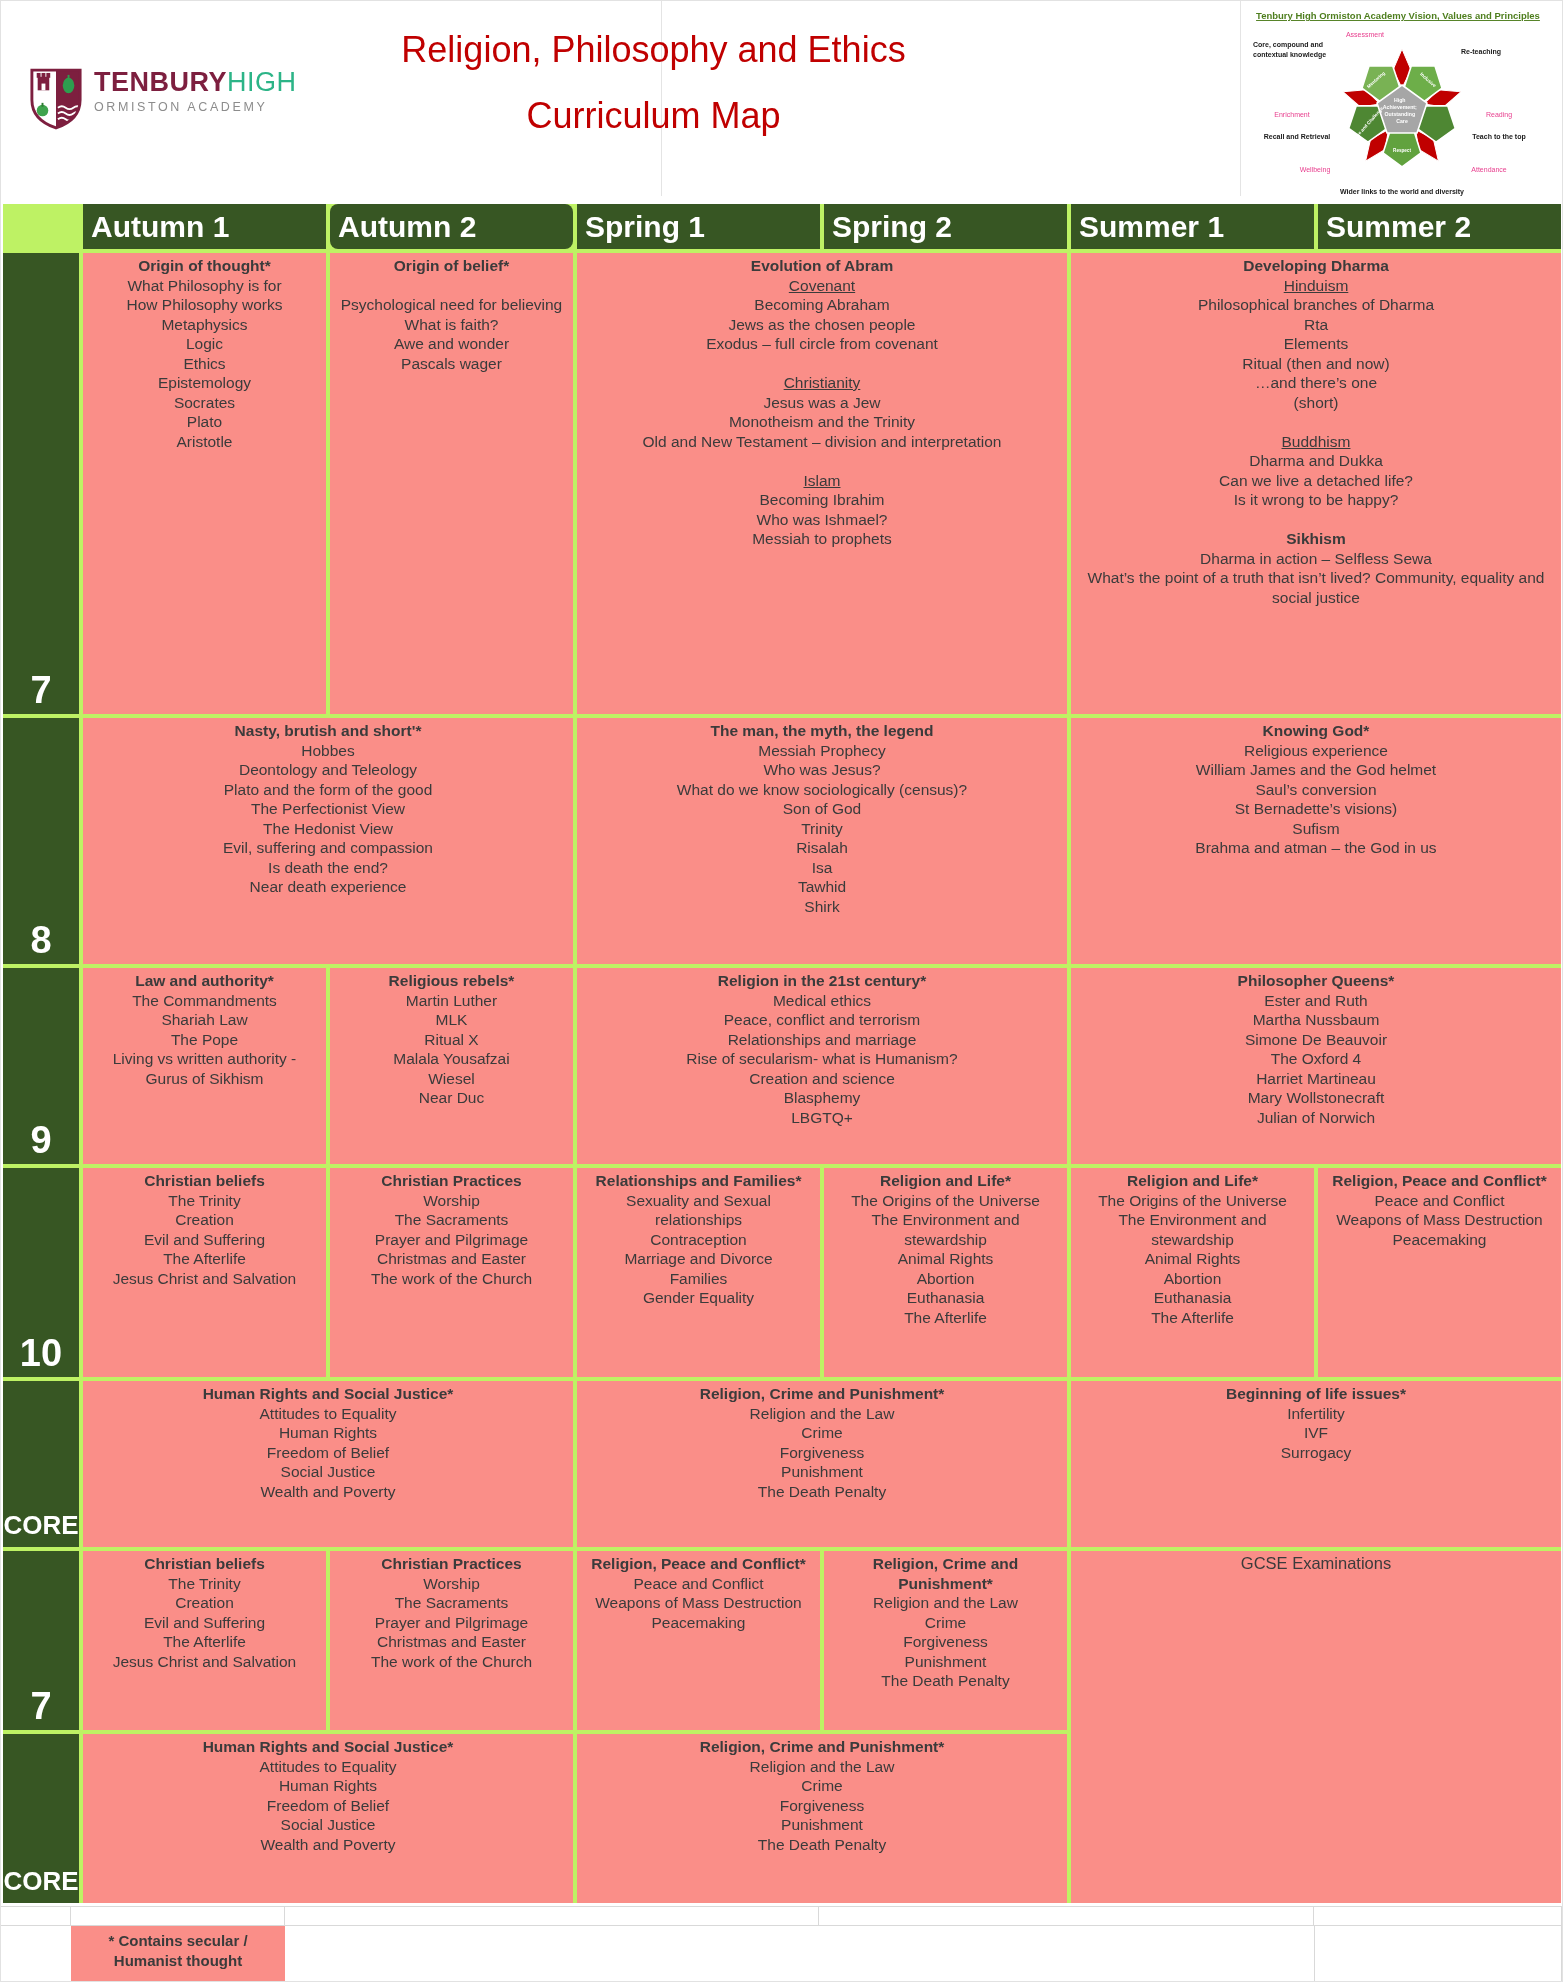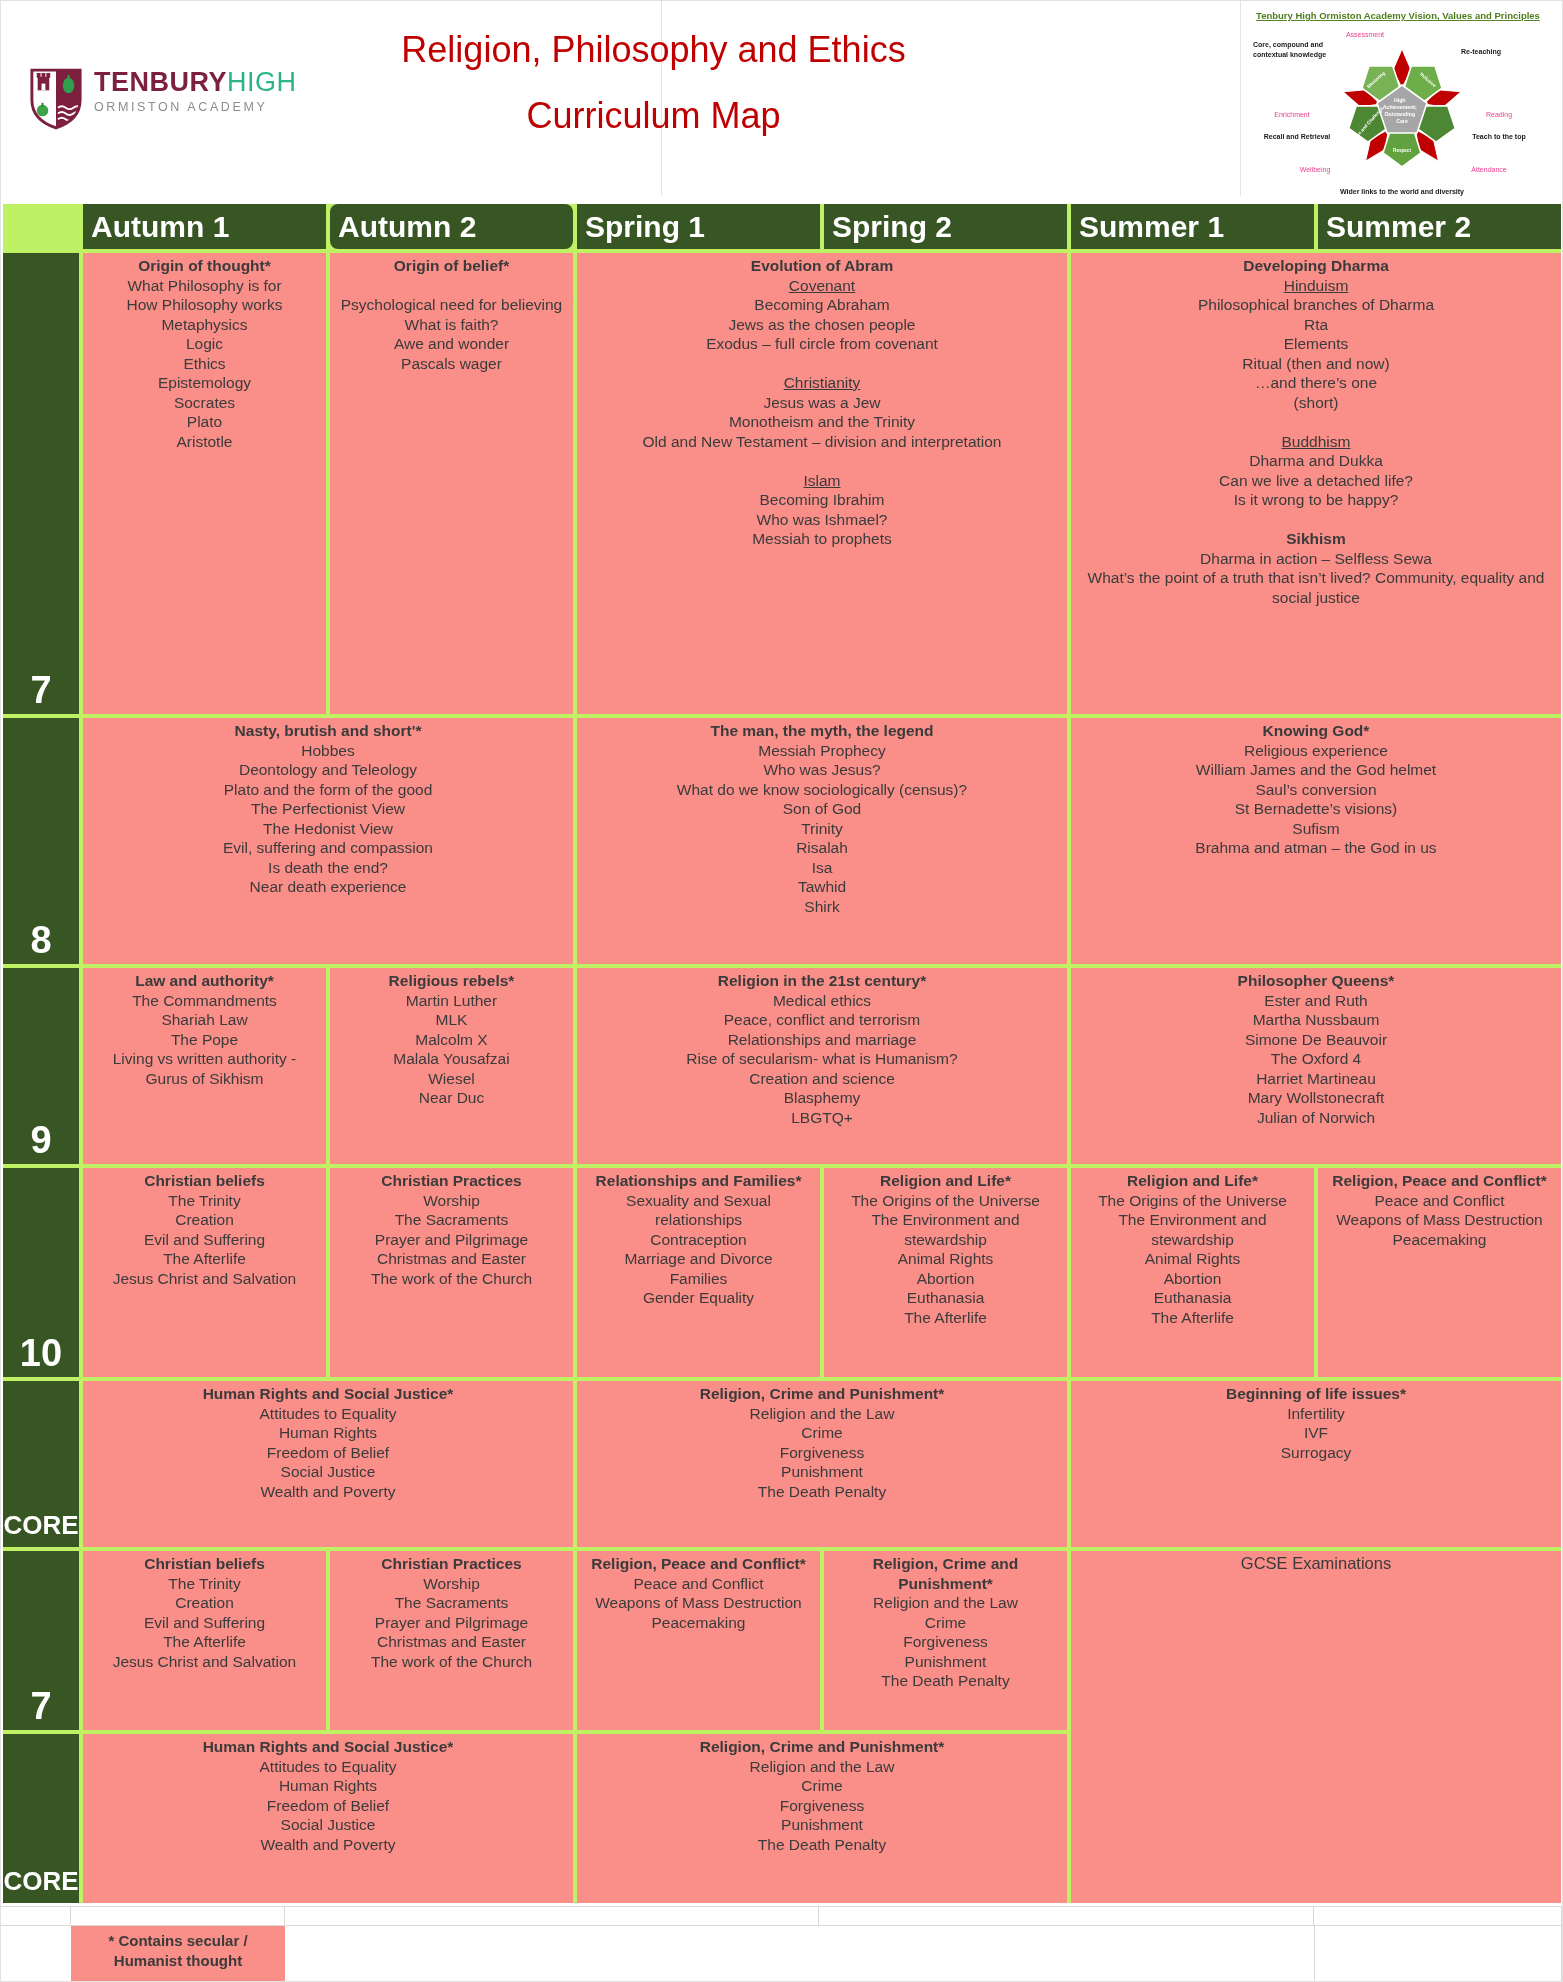--- a/index.html
+++ b/index.html
@@ -277,21 +277,21 @@
         <div class="cline">The Commandments</div>
         <div class="cline">Shariah Law</div>
         <div class="cline">The Pope</div>
         <div class="cline">Living vs written authority -</div>
         <div class="cline">Gurus of Sikhism</div>
       </div>
       <div class="cell" style="grid-area: 4 / 3 / span 1 / span 1;">
         <div class="ctitle">Religious rebels*</div>
         <div class="cline">Martin Luther</div>
         <div class="cline">MLK</div>
-        <div class="cline">Malcolm X</div>
+        <div class="cline">Ritual X</div>
         <div class="cline">Malala Yousafzai</div>
         <div class="cline">Wiesel</div>
         <div class="cline">Near Duc</div>
       </div>
       <div class="cell" style="grid-area: 4 / 4 / span 1 / span 2;">
         <div class="ctitle">Religion in the 21st century*</div>
         <div class="cline">Medical ethics</div>
         <div class="cline">Peace, conflict and terrorism</div>
         <div class="cline">Relationships and marriage</div>
         <div class="cline">Rise of secularism- what is Humanism?</div>

